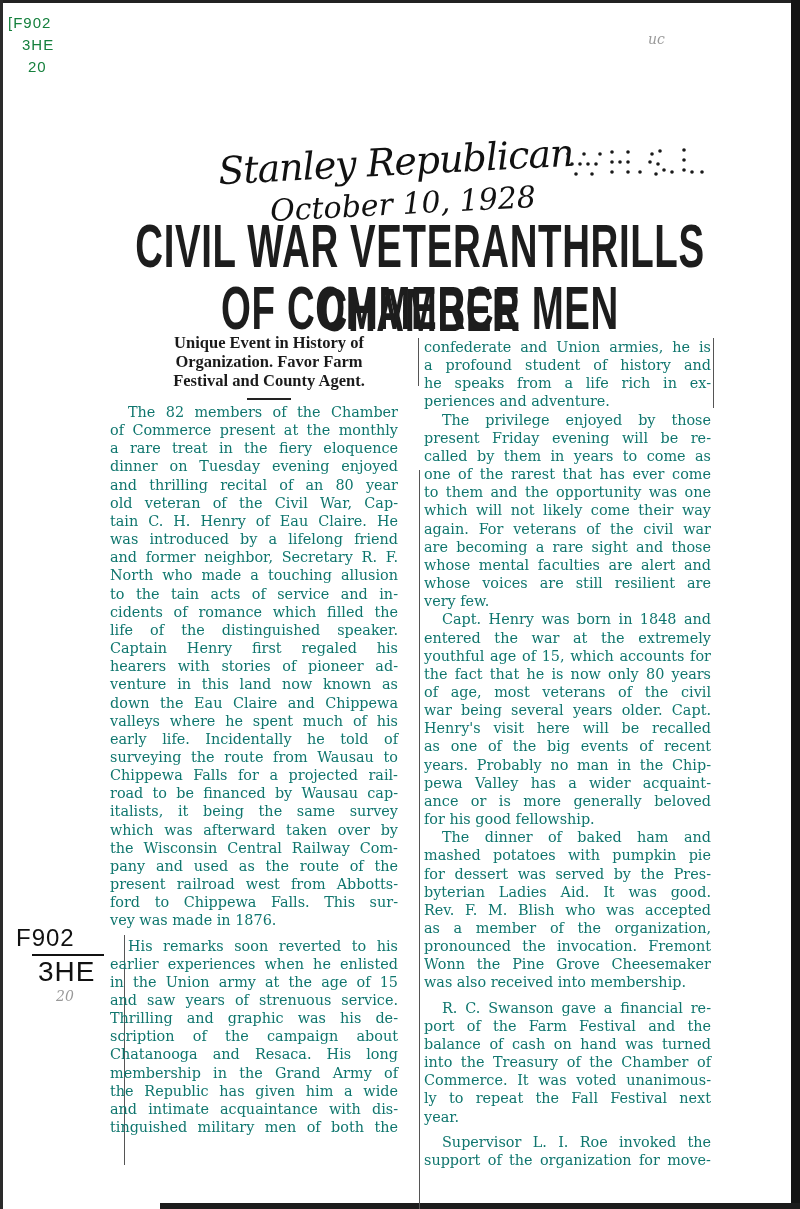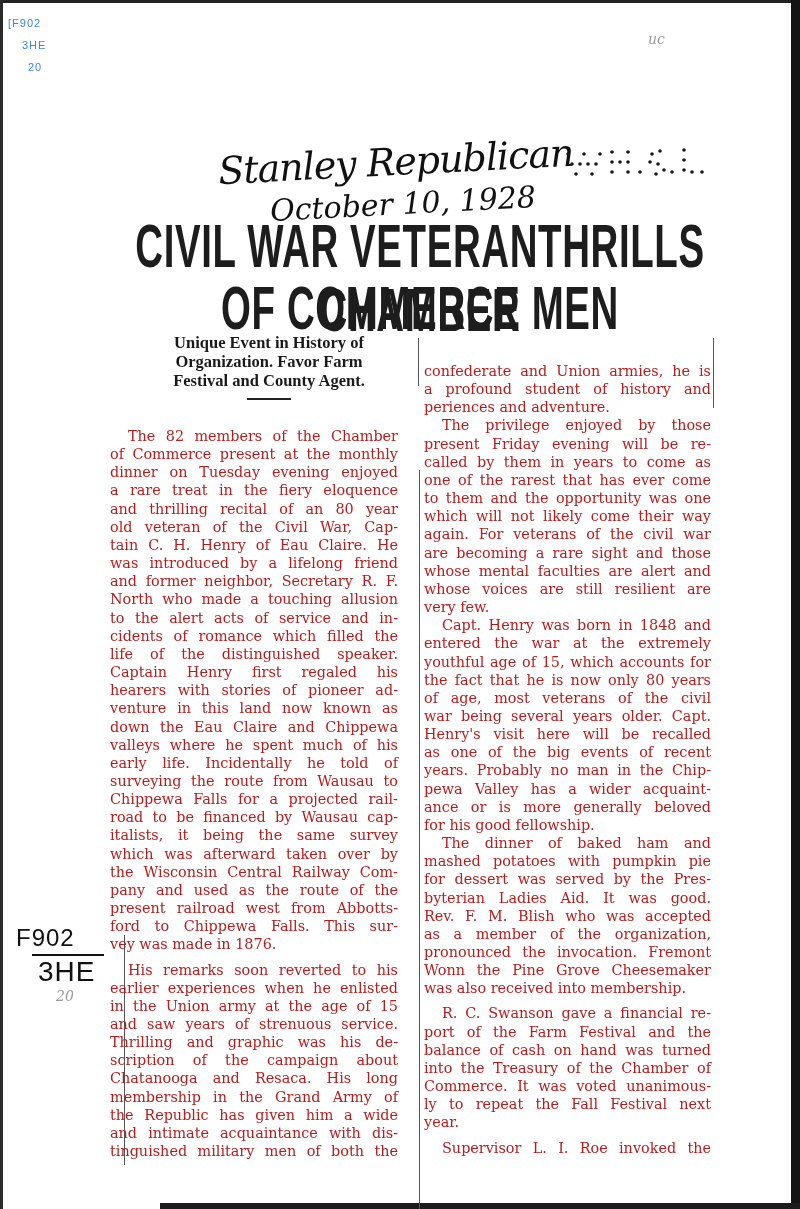--- a/index.html
+++ b/index.html
@@ -21,21 +21,21 @@
       position: absolute; top: 0; left: 0; width: 800px; height: 3px;
       background: #222;
     }
     .edge-bottom {
       position: absolute; bottom: 0; left: 160px; width: 640px; height: 6px;
       background: #1c1c1c;
     }
     .faint-stamp {
       position: absolute; left: 8px; top: 12px;
       font-family: "Liberation Sans", sans-serif;
-      color: #3b82f6; font-size: 11px; line-height: 22px;
+      color: #15803d; font-size: 15px; line-height: 22px;
       letter-spacing: 1px;
     }
     .corner-mark {
       position: absolute; left: 648px; top: 31px;
       font-family: "DejaVu Serif", serif; font-style: italic;
       color: #9a9a9a; font-size: 14px;
     }
     .handwritten {
       position: absolute;
       font-family: "DejaVu Serif", serif; font-style: italic;
@@ -64,22 +64,21 @@
     }
     .subhead-rule {
       position: absolute; left: 247px; top: 398px; width: 44px; height: 2px; background: #222;
     }
     .col-rule {
       position: absolute; width: 1px; background: #555;
     }
     .col {
       position: absolute;
       font-family: "DejaVu Serif", serif; font-size: 14.4px; line-height: 18.15px;
-      color: #b91c1c;
-      margin-top: 24px;
+      color: #0f766e;
     }
     .col-left { left: 110px; top: 403px; width: 288px; }
     .col-right { left: 424px; top: 338px; width: 287px; }
     .line { display: block; text-align: justify; text-align-last: justify; white-space: nowrap; }
     .line.end { text-align-last: left; }
     .line.indent { padding-left: 18px; }
     .para-gap { height: 7px; }
     .margin-note {
       position: absolute; left: 16px; top: 922px;
       font-family: "Liberation Sans", sans-serif; color: #111;
@@ -161,29 +160,29 @@
   <div class="mn-top">F902</div>
   <div class="mn-rule"></div>
   <div class="mn-bottom">3HE</div>
   <div class="mn-small">20</div>
 </div>
 
 <div class="col col-left">
   <div>
     <span class="line indent">The 82 members of the Chamber</span>
     <span class="line">of Commerce present at the monthly</span>
+    <span class="line">a rare treat in the fiery eloquence</span>
     <span class="line">dinner on Tuesday evening enjoyed</span>
-    <span class="line">a rare treat in the fiery eloquence</span>
     <span class="line">and thrilling recital of an 80 year</span>
     <span class="line">old veteran of the Civil War, Cap-</span>
     <span class="line">tain C. H. Henry of Eau Claire. He</span>
     <span class="line">was introduced by a lifelong friend</span>
     <span class="line">and former neighbor, Secretary R. F.</span>
     <span class="line">North who made a touching allusion</span>
-    <span class="line">to the alert acts of service and in-</span>
+    <span class="line">to the tain acts of service and in-</span>
     <span class="line">cidents of romance which filled the</span>
     <span class="line">life of the distinguished speaker.</span>
     <span class="line">Captain Henry first regaled his</span>
     <span class="line">hearers with stories of pioneer ad-</span>
     <span class="line">venture in this land now known as</span>
     <span class="line">down the Eau Claire and Chippewa</span>
     <span class="line">valleys where he spent much of his</span>
     <span class="line">early life. Incidentally he told of</span>
     <span class="line">surveying the route from Wausau to</span>
     <span class="line">Chippewa Falls for a projected rail-</span>
@@ -209,20 +208,21 @@
     <span class="line">the Republic has given him a wide</span>
     <span class="line">and intimate acquaintance with dis-</span>
     <span class="line">tinguished military men of both the</span>
   </div>
 </div>
 
 <div class="col col-right">
   <div>
     <span class="line">confederate and Union armies, he is</span>
     <span class="line">a profound student of history and</span>
+    <span class="line">he speaks from a life rich in ex-</span>
     <span class="line end">periences and adventure.</span>
   </div>
   <div>
     <span class="line indent">The privilege enjoyed by those</span>
     <span class="line">present Friday evening will be re-</span>
     <span class="line">called by them in years to come as</span>
     <span class="line">one of the rarest that has ever come</span>
     <span class="line">to them and the opportunity was one</span>
     <span class="line">which will not likely come their way</span>
     <span class="line">again. For veterans of the civil war</span>
@@ -262,14 +262,15 @@
     <span class="line">port of the Farm Festival and the</span>
     <span class="line">balance of cash on hand was turned</span>
     <span class="line">into the Treasury of the Chamber of</span>
     <span class="line">Commerce. It was voted unanimous-</span>
     <span class="line">ly to repeat the Fall Festival next</span>
     <span class="line end">year.</span>
   </div>
   <div class="para-gap"></div>
   <div>
     <span class="line indent">Supervisor L. I. Roe invoked the</span>
+    <span class="line">support of the organization for move-</span>
   </div>
 </div>
 
 </body></html>

